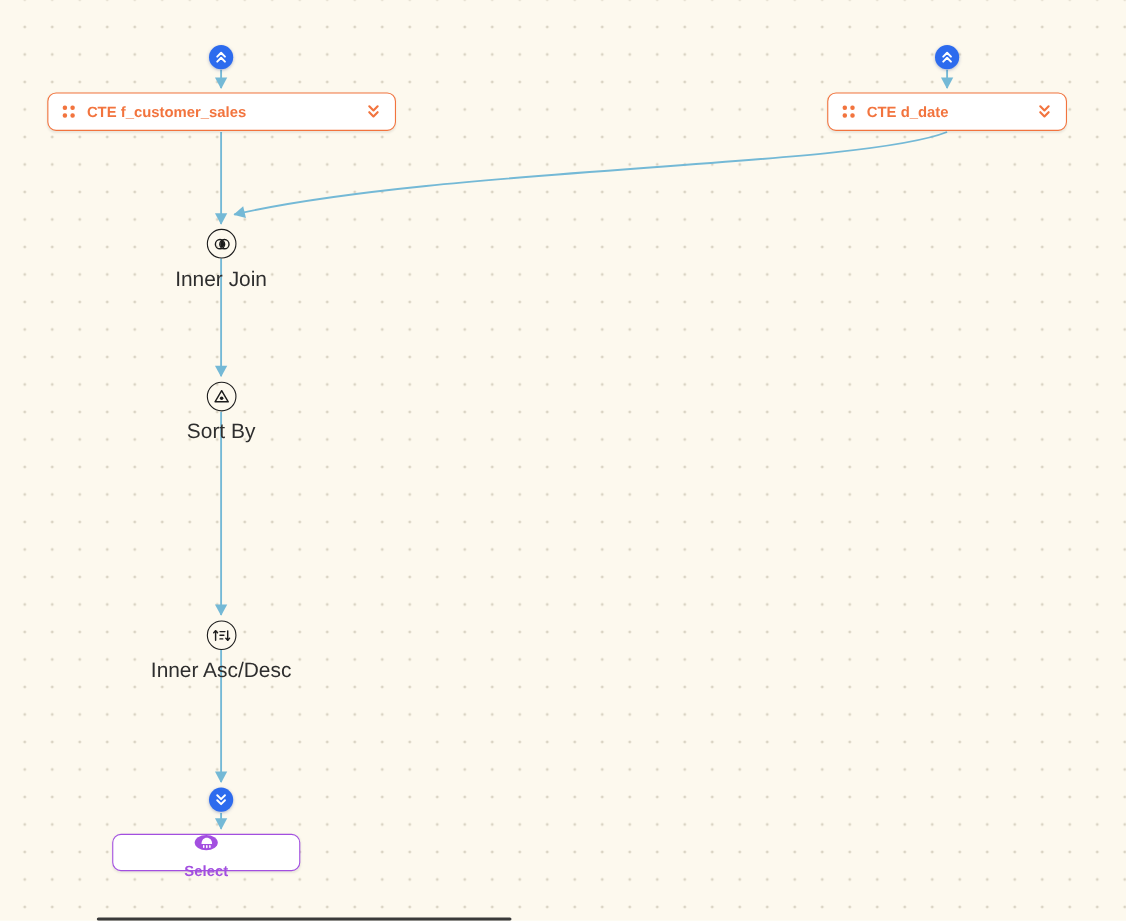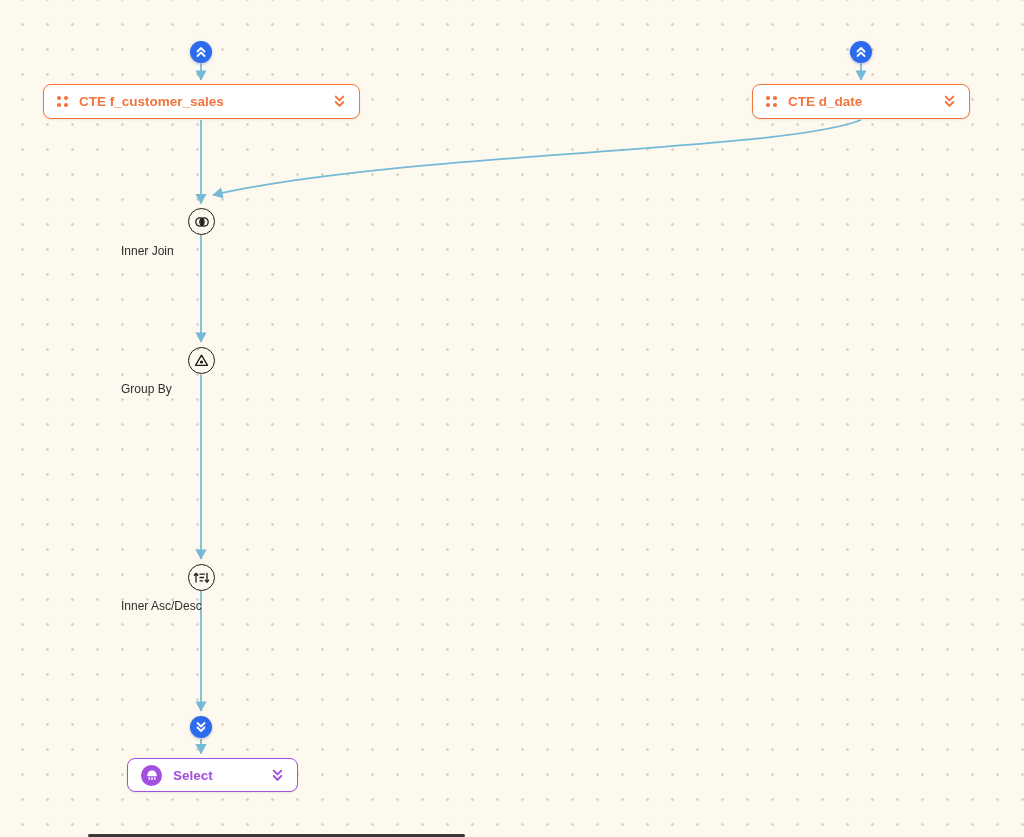--- a/index.html
+++ b/index.html
@@ -51,22 +51,22 @@
   .op {
     position: absolute; width: 27px; height: 27px; border-radius: 50%;
     border: 1.6px solid var(--op-icon-border, #1c1c1c);
     display: flex; align-items: center; justify-content: center;
     cursor: pointer;
   }
   .op .ln, .op .tri { fill: none; stroke: var(--op-icon-border, #1c1c1c); stroke-width: 1.3px; stroke-linecap: round; stroke-linejoin: round; }
   .op .fillblk { fill: var(--op-icon-border, #1c1c1c); stroke: none; }
 
   .op-label {
-    position: absolute; width: 160px; text-align: left;
-    font-size: 12px; color: var(--op-label, #2e2e2e);
+    position: absolute; width: 160px; text-align: center;
+    font-size: 19px; color: var(--op-label, #2e2e2e);
   }
 
   .select-node { height: 34px; border: 1.5px solid var(--select-accent, #a34fe0); }
   .select-node .label { flex: 1; color: var(--select-accent, #a34fe0); font-weight: bold; font-size: 13.5px; }
   .jelly {
     width: 21px; height: 21px; border-radius: 50%;
     background: var(--select-accent, #a34fe0);
     display: flex; align-items: center; justify-content: center;
   }
 
@@ -145,41 +145,41 @@
     </svg>
   </div>
   <div class="op-label" style="left:121px; top:244px;">Inner Join</div>
 
   <div class="op" style="left:188px; top:347px;">
     <svg width="15" height="13" viewBox="0 0 15 13">
       <path class="tri" d="M7.5 1.2 L13.5 11.3 L1.5 11.3 Z"></path>
       <circle class="fillblk" cx="7.5" cy="8" r="1.6"></circle>
     </svg>
   </div>
-  <div class="op-label" style="left:121px; top:382px;">Group By</div>
+  <div class="op-label" style="left:121px; top:382px;">Sort By</div>
 
   <div class="op" style="left:188px; top:564px;">
     <svg width="17" height="13" viewBox="0 0 17 13">
       <path class="ln" d="M3 11 L3 2.5"></path>
       <path class="ln" d="M1.3 4.3 L3 2.5 L4.7 4.3"></path>
       <path class="ln" d="M7 3.2 L11.5 3.2 M7 6.5 L10.5 6.5 M7 9.8 L9.5 9.8"></path>
       <path class="ln" d="M14 2.5 L14 11"></path>
       <path class="ln" d="M12.3 9.2 L14 11 L15.7 9.2"></path>
     </svg>
   </div>
   <div class="op-label" style="left:121px; top:599px;">Inner Asc/Desc</div>
 
   <div class="port" style="left:190px; top:716px;">
     <svg class="chev white" width="12" height="12" viewBox="0 0 12 12">
       <path d="M2.5 2 L6 5.5 L9.5 2"></path>
         <path d="M2.5 6.5 L6 10 L9.5 6.5"></path>
     </svg>
   </div>
 
-  <div class="flow-node select-node" style="left:127px; top:758px; width:171px;">
+  <div class="flow-node select-node" style="left:102px; top:758px; width:171px;flex-direction:column;">
     <span class="jelly">
       <svg width="14" height="14" viewBox="0 0 14 14">
         <path d="M2.2 8.2 C2.2 4.6 4.3 2.6 7 2.6 C9.7 2.6 11.8 4.6 11.8 8.2 Z" fill="#ffffff"></path>
         <path d="M4.2 9.8 L4.2 11.2 M7 9.8 L7 11.5 M9.8 9.8 L9.8 11.2" stroke="#ffffff" stroke-width="1.4" stroke-linecap="round" fill="none"></path>
       </svg>
     </span>
     <span class="label">Select</span>
     <svg class="chev purple" width="13" height="13" viewBox="0 0 12 12">
       <path d="M2.5 1.5 L6 5 L9.5 1.5"></path>
         <path d="M2.5 6.5 L6 10 L9.5 6.5"></path>

